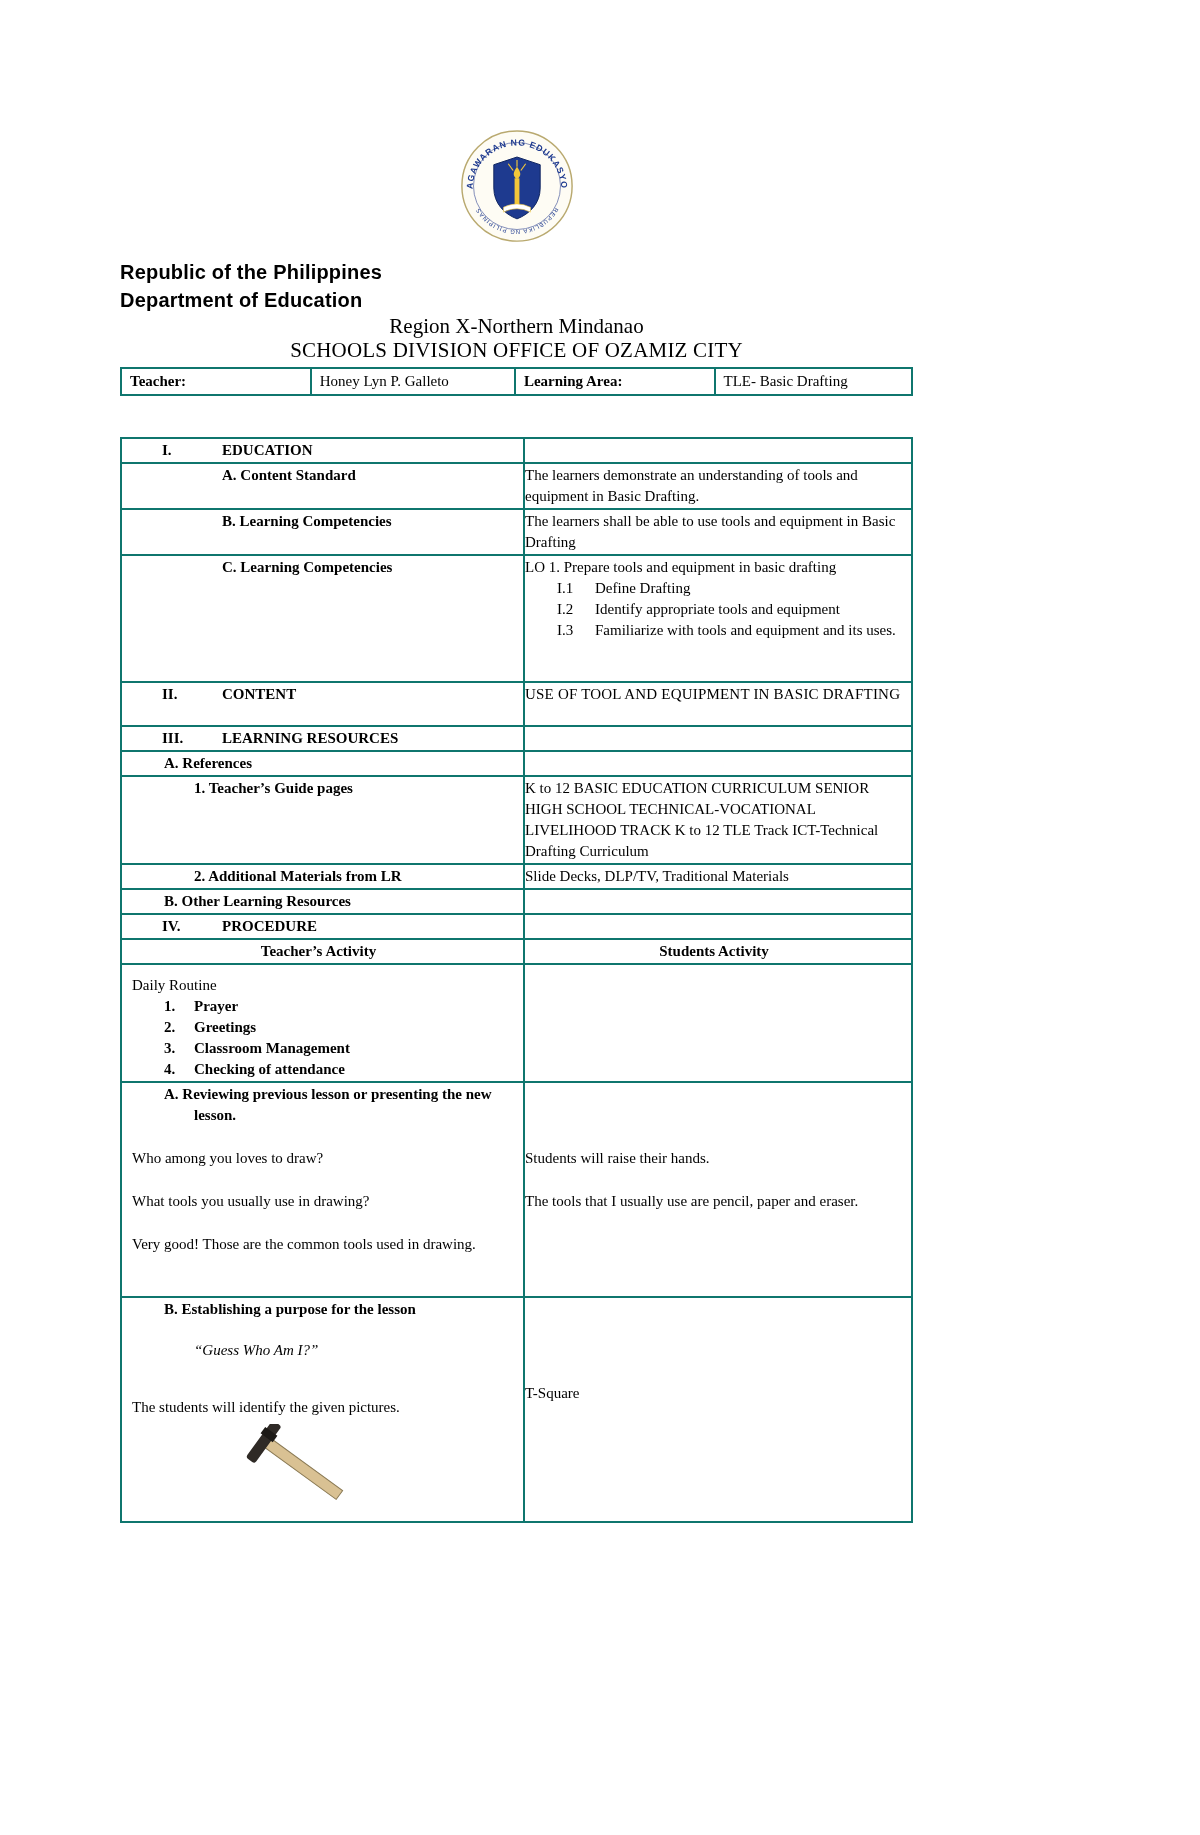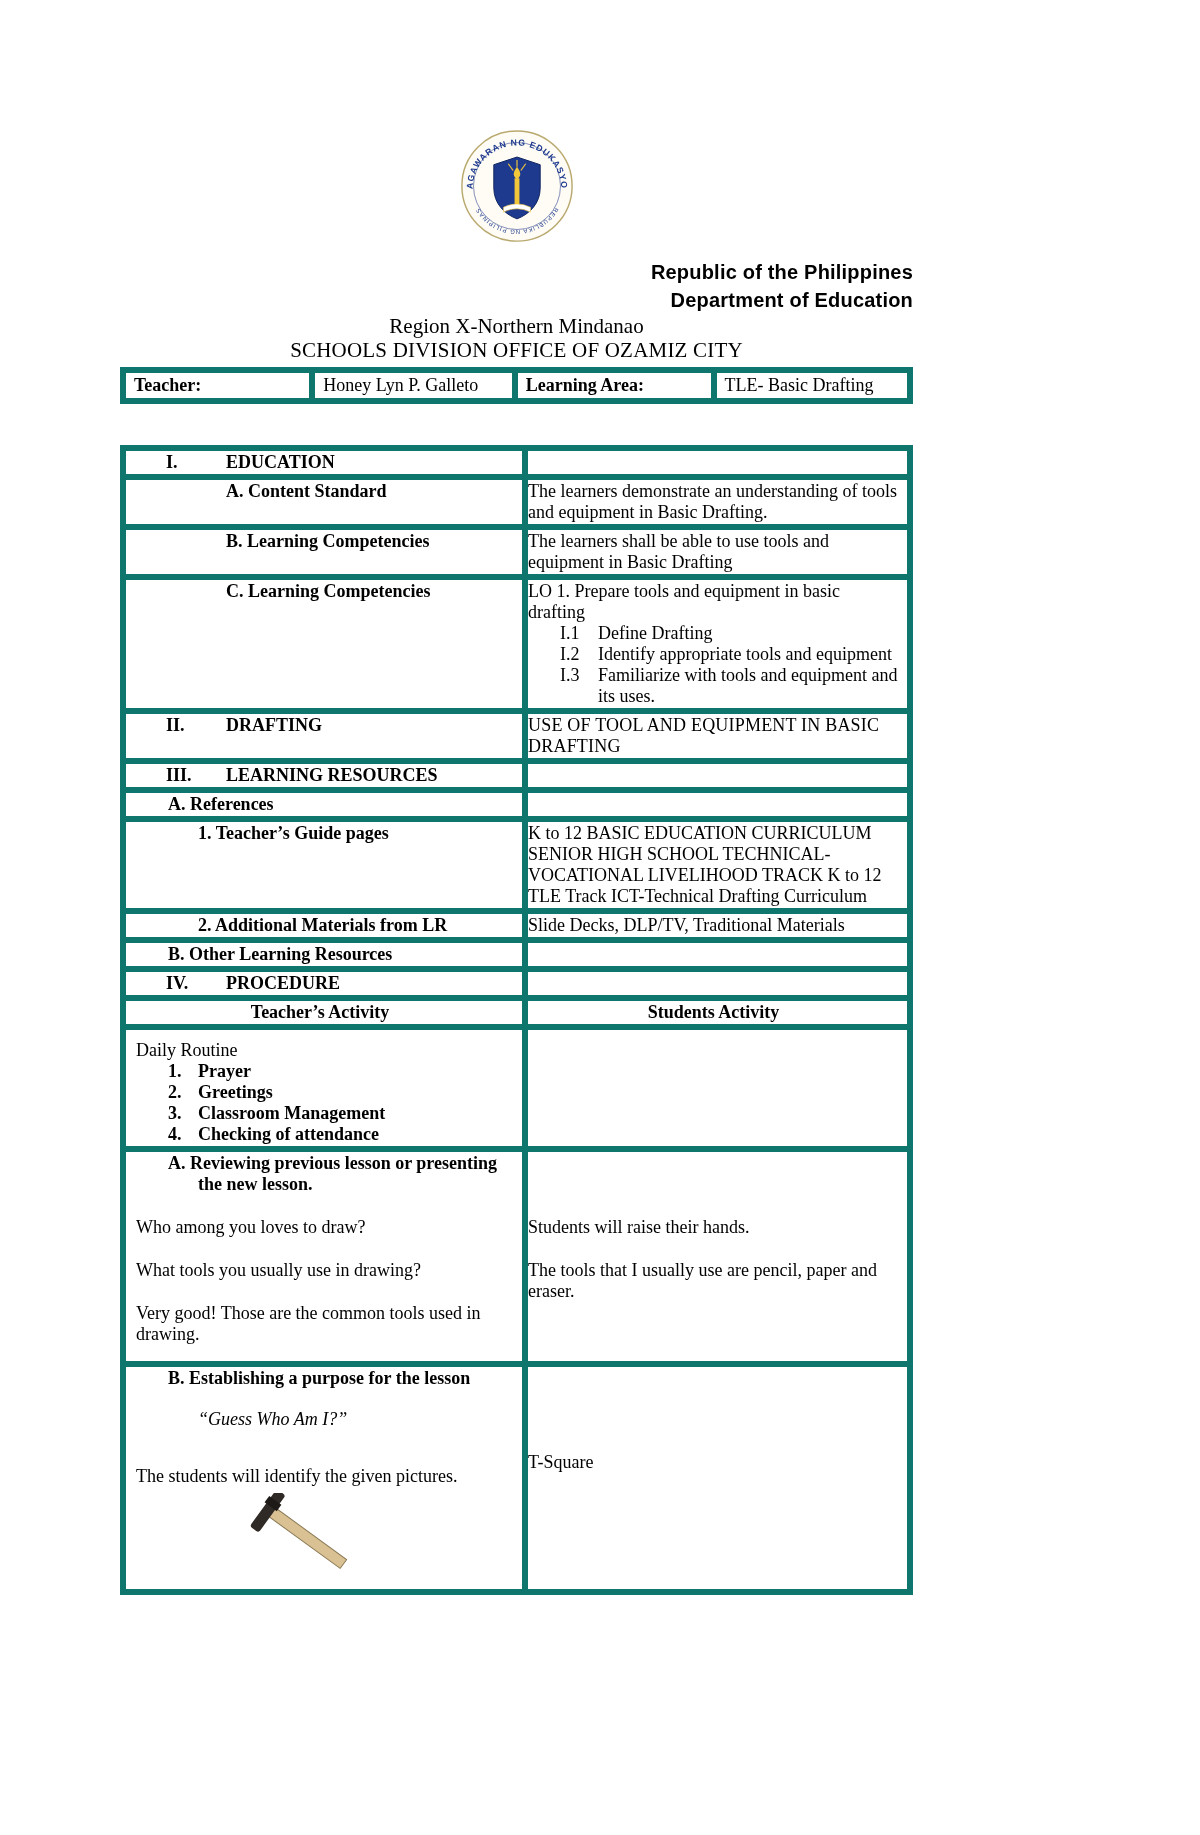--- a/index.html
+++ b/index.html
@@ -1,22 +1,22 @@
 <!DOCTYPE html>
 <html><head>
 <meta charset="utf-8">
 <style>
   html,body{margin:0;padding:0;background:#ffffff;}
   body{width:1200px;height:1835px;font-family:"Liberation Serif",serif;color:#000;position:relative;}
   .doc{width:793px;margin-left:120px;padding-top:128px;}
   .logo-wrap{text-align:center;margin-bottom:10px;}
-  .h-sans{font-family:"Liberation Sans",sans-serif;font-weight:bold;font-size:20px;text-align:right;line-height:28px;letter-spacing:.2px;}
+  .h-sans{font-family:"Liberation Sans",sans-serif;font-weight:bold;font-size:20px;text-align:left;line-height:28px;letter-spacing:.2px;}
   .h-serif{font-size:21px;text-align:center;line-height:24px;}
   table{border-collapse:collapse;width:100%;}
-  td{border:6px solid #0f766e;font-size:18px;vertical-align:top;}
+  td{border:2px solid #0f766e;font-size:15px;vertical-align:top;}
   .info-table{margin-top:5px;}
   .info-table td{height:23px;padding:1px 8px;vertical-align:middle;}
   .c1{width:174px;} .c2{width:189px;} .c3{width:184px;} .c4{width:182px;}
   .bld{font-weight:bold;}
   .main{margin-top:41px;}
   .main td{line-height:21px;padding:1px 8px 1px 0;}
   .lc{width:392px;}
   .rc{width:377px;padding-left:10px;padding-right:8px;}
   .row-flex{display:flex;}
   .rnum{display:inline-block;margin-left:40px;width:60px;font-weight:bold;}
@@ -132,21 +132,21 @@
           <span class="sn">I.3</span>
           <span>Familiarize with tools and equipment and its uses.</span>
         </div>
       </td>
     </tr>
 
     <tr style="height:44px">
       <td class="lc">
         <div class="row-flex">
           <span class="rnum">II.</span>
-          <span class="rtitle">DRAFTING</span>
+          <span class="rtitle">CONTENT</span>
         </div>
       </td>
       <td class="rc caps">USE OF TOOL AND EQUIPMENT IN BASIC DRAFTING</td>
     </tr>
 
     <tr style="height:22px">
       <td class="lc">
         <div class="row-flex">
           <span class="rnum">III.</span>
           <span class="rtitle">LEARNING RESOURCES</span>

